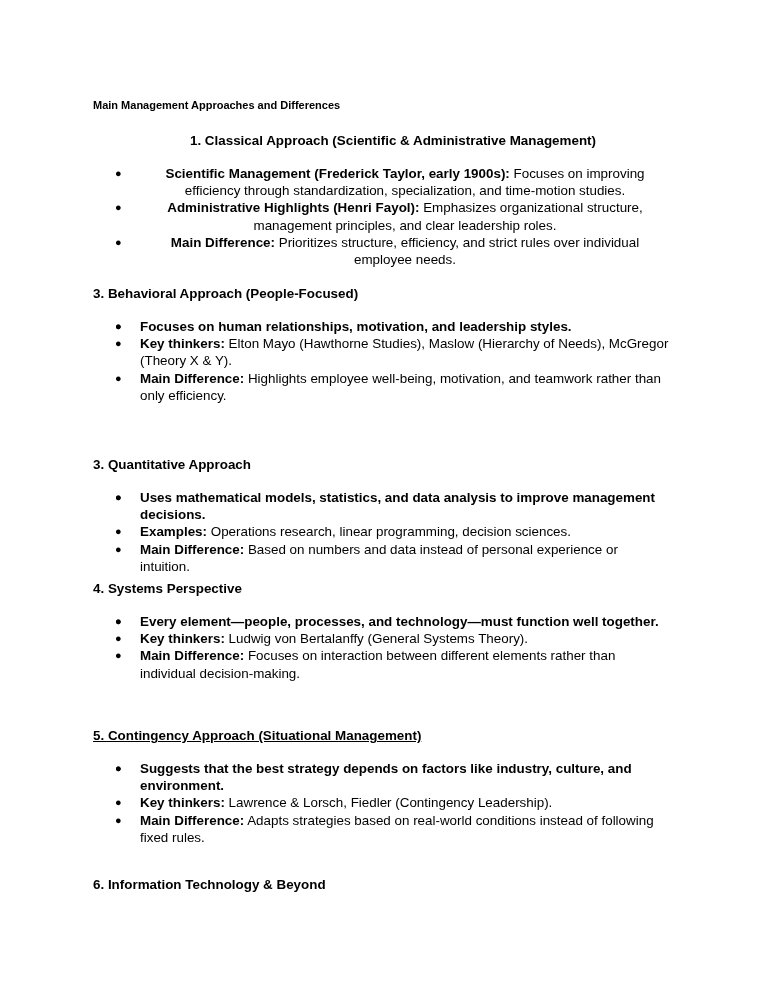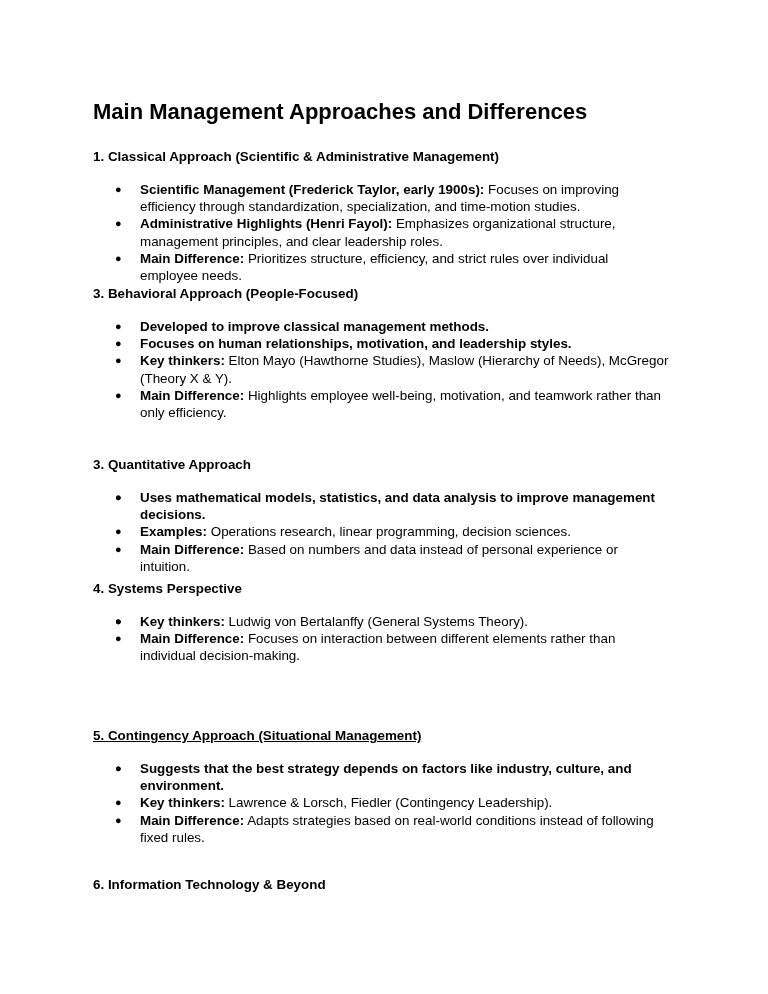--- a/index.html
+++ b/index.html
@@ -4,21 +4,21 @@
 <style>
   html, body { margin: 0; padding: 0; background: #ffffff; }
   body {
     width: 768px; height: 994px; overflow: hidden;
     font-family: "Liberation Sans", sans-serif;
     color: #000000;
   }
   .page { position: relative; padding: 0 0 0 93px; }
   .doc-title {
     position: absolute; left: 93px; top: 99px;
-    font-size: 22px; font-weight: bold; margin: 0; white-space: nowrap;
+    font-size: 11px; font-weight: bold; margin: 0; white-space: nowrap;
   }
   .sections { position: absolute; left: 93px; top: 0; width: 600px; }
   .section { position: absolute; left: 0; width: 600px; }
   .section h2 {
     font-size: 13.4px; font-weight: bold; margin: 0; line-height: 17.2px; white-space: nowrap;
   }
   .section ul {
     list-style: none; margin: 0; padding: 0;
     position: absolute; left: 0; width: 600px;
   }
@@ -33,54 +33,54 @@
   .b { font-weight: bold; margin-top: 43px; }
 </style>
 </head>
 <body>
 
 <div class="page">
   <h1 class="doc-title">Main Management Approaches and Differences</h1>
 
   <div class="sections">
 
-    <div class="section" style="top:148px;">
+    <div class="section" style="top:132px;text-align:center;">
       <h2>1. Classical Approach (Scientific &amp; Administrative Management)</h2>
       <ul style="top:33px;">
         <li><span class="bullet">●</span><span class="b">Scientific Management (Frederick Taylor, early 1900s):</span><span> Focuses on improving efficiency through standardization, specialization, and time-motion studies.</span></li>
         <li><span class="bullet">●</span><span class="b">Administrative Highlights (Henri Fayol):</span><span> Emphasizes organizational structure, management principles, and clear leadership roles.</span></li>
         <li><span class="bullet">●</span><span class="b">Main Difference:</span><span> Prioritizes structure, efficiency, and strict rules over individual employee needs.</span></li>
       </ul>
     </div>
 
     <div class="section" style="top:285px;">
       <h2>3. Behavioral Approach (People-Focused)</h2>
       <ul style="top:33px;">
-        <li><span class="bullet">●</span><span class="b">Developed to improve classical management methods.</span><span></span></li>
+        <li><span class="bullet">●</span><span></span></li>
         <li><span class="bullet">●</span><span class="b">Focuses on human relationships, motivation, and leadership styles.</span><span></span></li>
         <li><span class="bullet">●</span><span class="b">Key thinkers:</span><span> Elton Mayo (Hawthorne Studies), Maslow (Hierarchy of Needs), McGregor (Theory X &amp; Y).</span></li>
         <li><span class="bullet">●</span><span class="b">Main Difference:</span><span> Highlights employee well-being, motivation, and teamwork rather than only efficiency.</span></li>
       </ul>
     </div>
 
     <div class="section" style="top:456px;">
       <h2>3. Quantitative Approach</h2>
       <ul style="top:33px;">
         <li><span class="bullet">●</span><span></span></li>
         <li><span class="bullet">●</span><span class="b">Uses mathematical models, statistics, and data analysis to improve management decisions.</span><span></span></li>
         <li><span class="bullet">●</span><span class="b">Examples:</span><span> Operations research, linear programming, decision sciences.</span></li>
         <li><span class="bullet">●</span><span class="b">Main Difference:</span><span> Based on numbers and data instead of personal experience or intuition.</span></li>
       </ul>
     </div>
 
     <div class="section" style="top:580px;">
       <h2>4. Systems Perspective</h2>
       <ul style="top:33px;">
         <li><span class="bullet">●</span><span></span></li>
-        <li><span class="bullet">●</span><span></span></li>
+        <li><span class="bullet">●</span><span class="b">Every element—people, processes, and technology—must function well together.</span><span></span></li>
         <li><span class="bullet">●</span><span class="b">Key thinkers:</span><span> Ludwig von Bertalanffy (General Systems Theory).</span></li>
         <li><span class="bullet">●</span><span class="b">Main Difference:</span><span> Focuses on interaction between different elements rather than individual decision-making.</span></li>
       </ul>
     </div>
 
     <div class="section" style="top:727px;text-decoration:underline;">
       <h2>5. Contingency Approach (Situational Management)</h2>
       <ul style="top:33px;">
         <li><span class="bullet">●</span><span></span></li>
         <li><span class="bullet">●</span><span class="b">Suggests that the best strategy depends on factors like industry, culture, and environment.</span><span></span></li>

